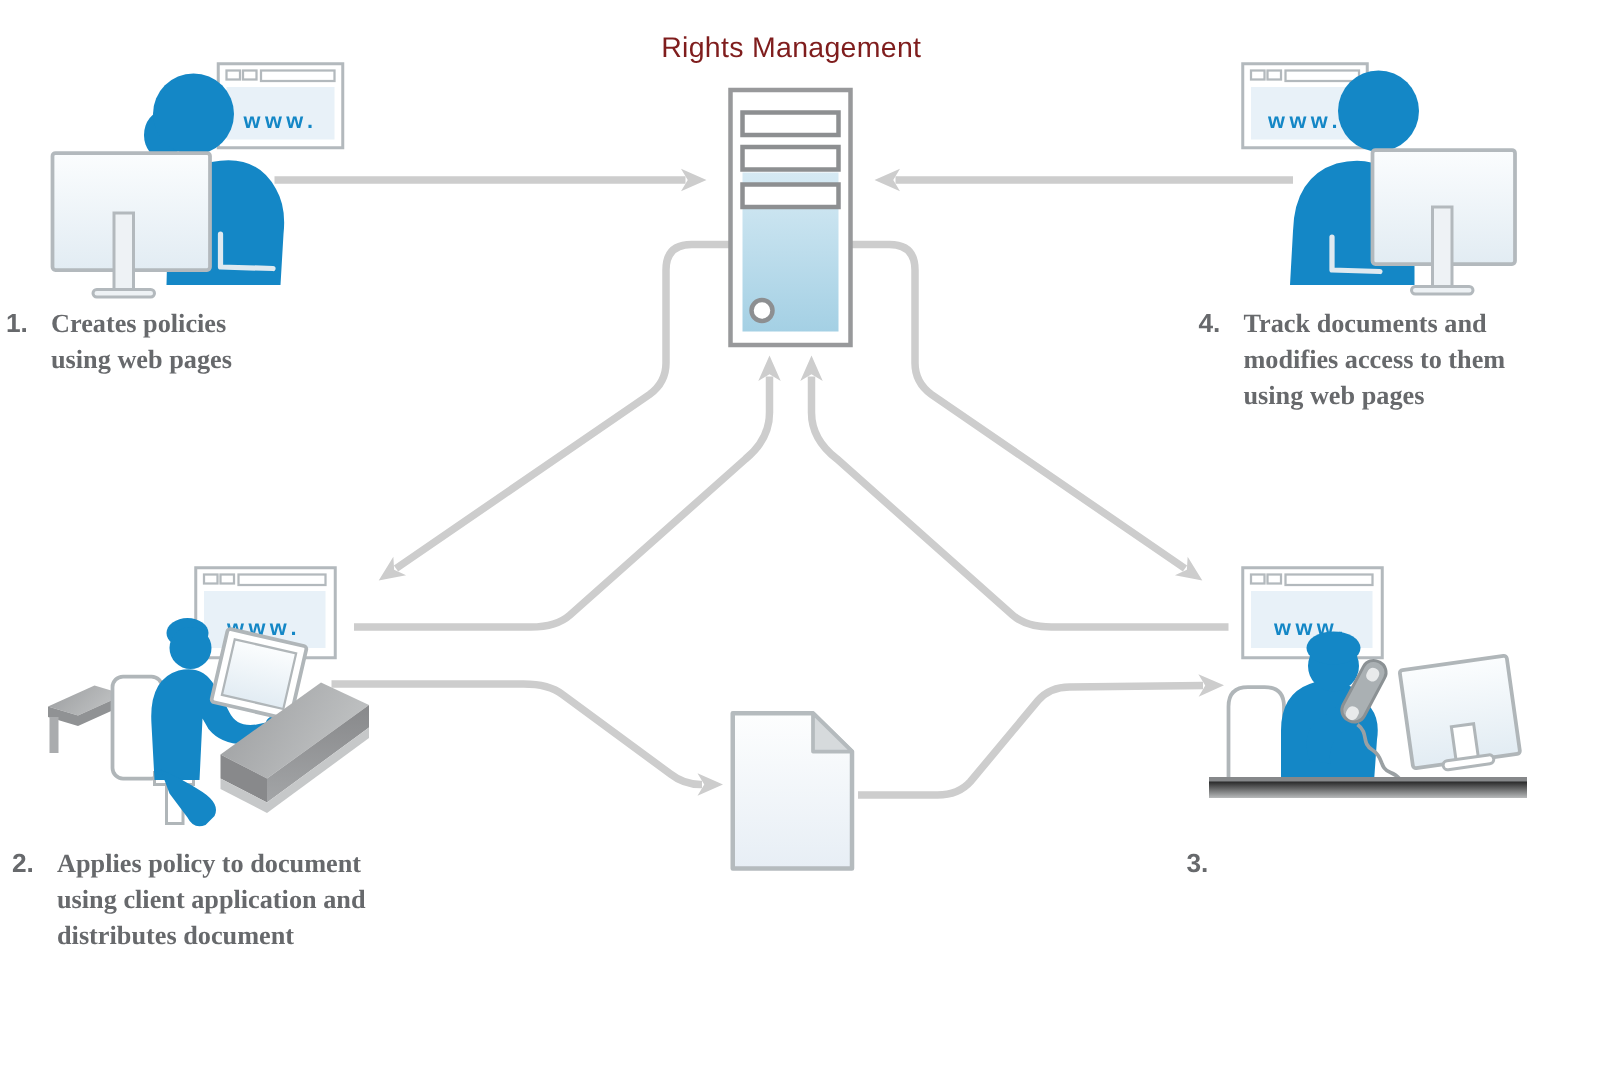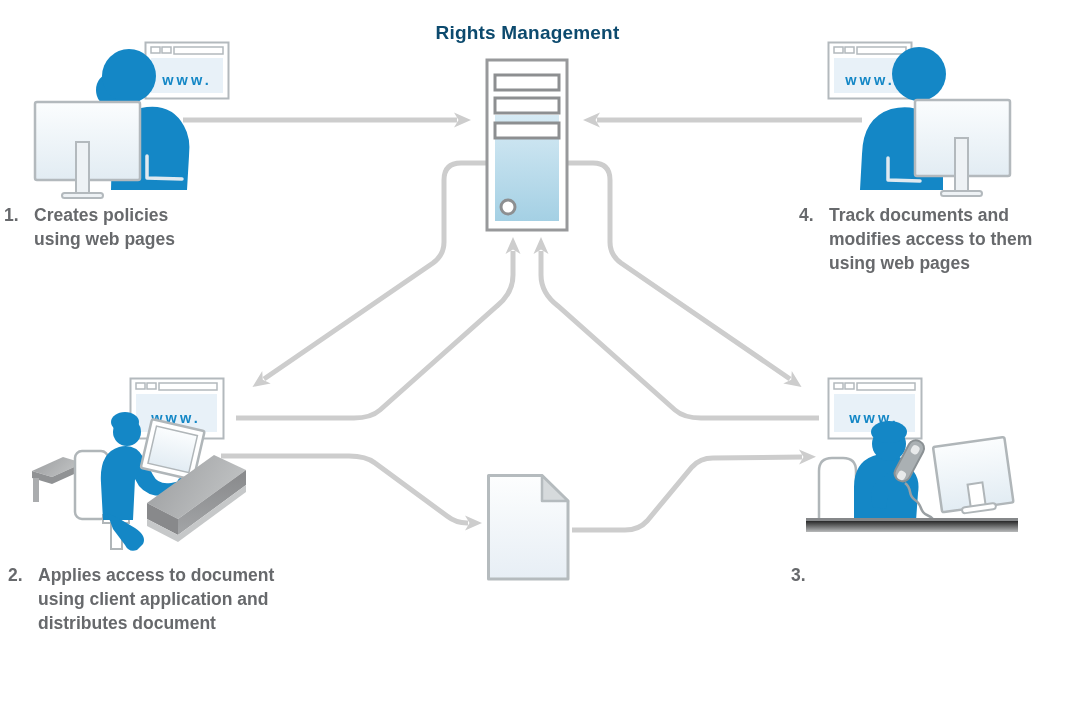--- a/index.html
+++ b/index.html
@@ -1,24 +1,24 @@
 <!DOCTYPE html>
 <html><head>
 <meta charset="utf-8">
 <style>
   html,body{margin:0;padding:0;background:#fff;}
   #canvas{position:relative;width:1065px;height:722px;background:#fff;overflow:hidden;
           font-family:"Liberation Sans","DejaVu Sans",sans-serif;}
   #scene{position:absolute;left:0;top:0;}
   .title{position:absolute;left:370px;top:22px;width:315px;text-align:center;
-         font-size:19px;font-weight:bold;color:#0c4a6e;letter-spacing:0.2px;}
+         font-size:19px;font-weight:normal;color:#7f1d1d;letter-spacing:0.2px;}
   .label{position:absolute;display:flex;font-size:17.5px;font-weight:bold;
          line-height:24px;color:#67696c;}
   .label .num{width:30px;flex:none;}
-  .label .txt{white-space:pre-line;}
+  .label .txt{white-space:pre-line;font-family:Liberation Serif, serif;}
   #label-1{left:4px;top:203px;}
   #label-2{left:8px;top:563px;}
   #label-3{left:791px;top:563px;}
   #label-4{left:799px;top:203px;}
   svg text.www{font-family:"Liberation Sans","DejaVu Sans",sans-serif;
                font-weight:bold;font-size:14.5px;letter-spacing:3px;}
 </style>
 </head>
 <body>
 
@@ -202,21 +202,21 @@
 
   <div class="title">Rights Management</div>
 
   <div class="label" id="label-1">
     <span class="num">1.</span>
     <span class="txt">Creates policies
 using web pages</span>
   </div>
   <div class="label" id="label-2">
     <span class="num">2.</span>
-    <span class="txt">Applies access to document
+    <span class="txt">Applies policy to document
 using client application and
 distributes document</span>
   </div>
   <div class="label" id="label-3">
     <span class="num">3.</span>
   </div>
   <div class="label" id="label-4">
     <span class="num">4.</span>
     <span class="txt">Track documents and
 modifies access to them

